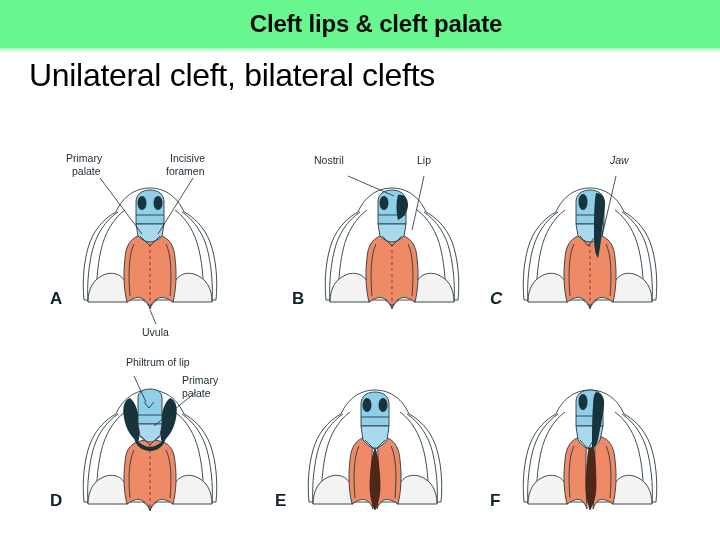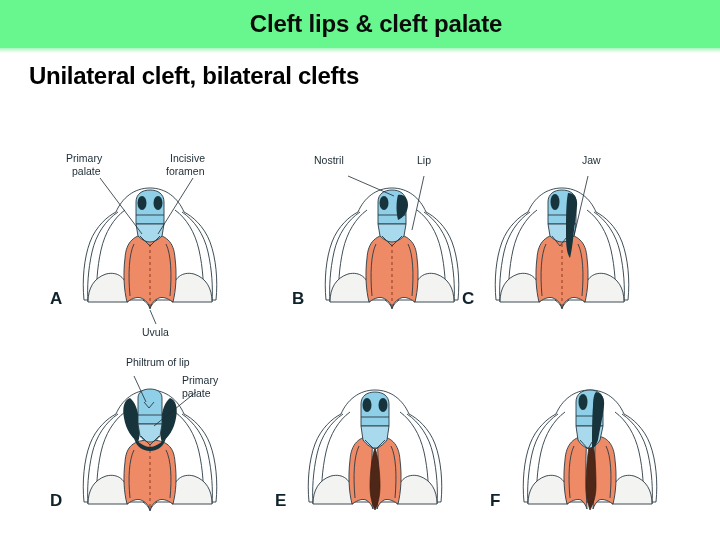--- a/index.html
+++ b/index.html
@@ -25,36 +25,36 @@
     position:absolute;left:16px;top:2px;width:720px;height:44px;
     display:flex;align-items:center;justify-content:center;
     font-size:24px;font-weight:bold;color:#0c0c0c;
     letter-spacing:-0.2px;
     white-space:nowrap;
   }
 
   
   .subtitle{
     position:absolute;left:29px;top:63px;width:620px;
-    font-size:24px;font-weight:bold;color:#000;
+    font-size:32px;font-weight:normal;color:#000;
     line-height:25px;
     letter-spacing:-0.3px;
   }
   .subtitle div{white-space:nowrap;}
 
   
   .figure{
     position:absolute;left:0;top:140px;width:720px;height:400px;
   }
   .panel{position:absolute;width:240px;height:200px;}
   .panel svg{display:block;width:240px;height:200px;}
 
   .p-a{left:30px;  top:10px;}
   .p-b{left:272px; top:10px;}
-  .p-c{left:442px; top:10px;}
+  .p-c{left:470px; top:10px;font-style:italic;}
   .p-d{left:30px;  top:212px;}
   .p-e{left:255px; top:212px;}
   .p-f{left:470px; top:212px;}
 
   .lbl{
     font-family:"Liberation Sans","DejaVu Sans",sans-serif;
     font-size:10.5px;fill:#1b2a33;
   }
   .panel-letter{
     font-family:"Liberation Sans","DejaVu Sans",sans-serif;

